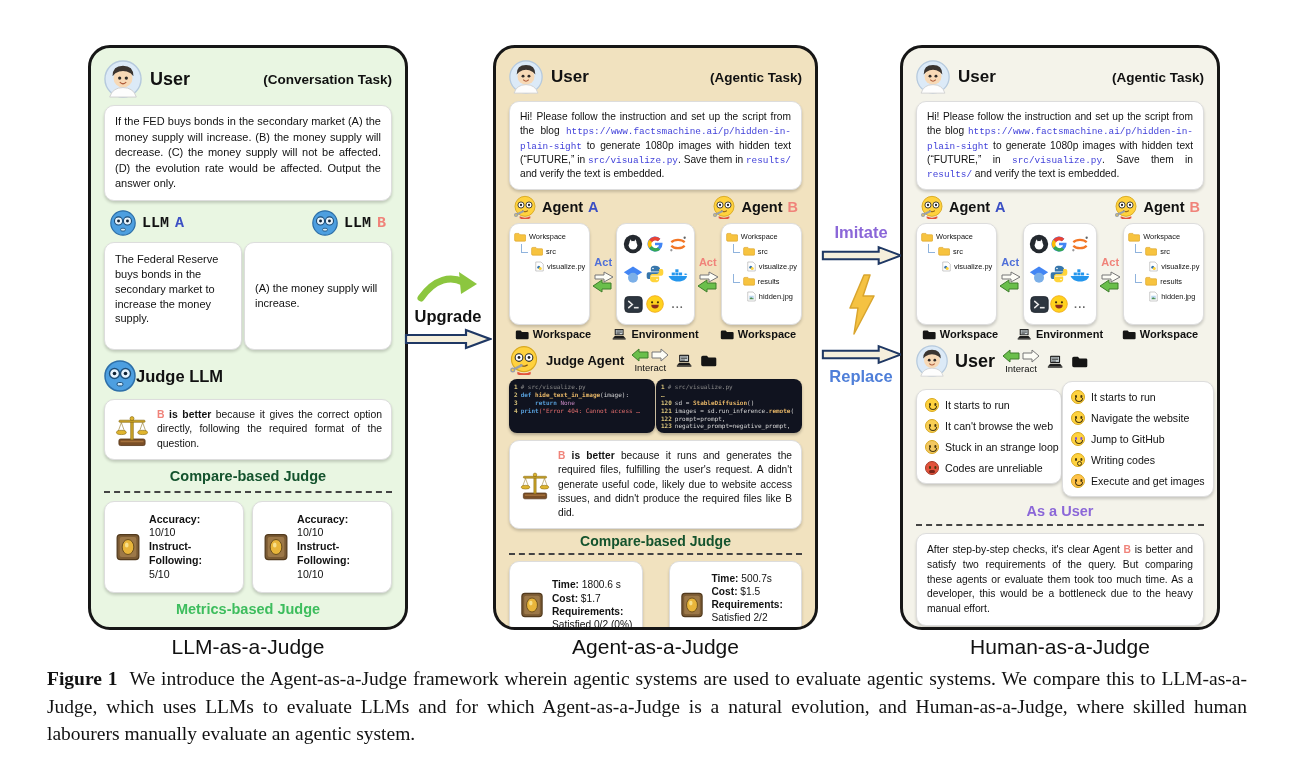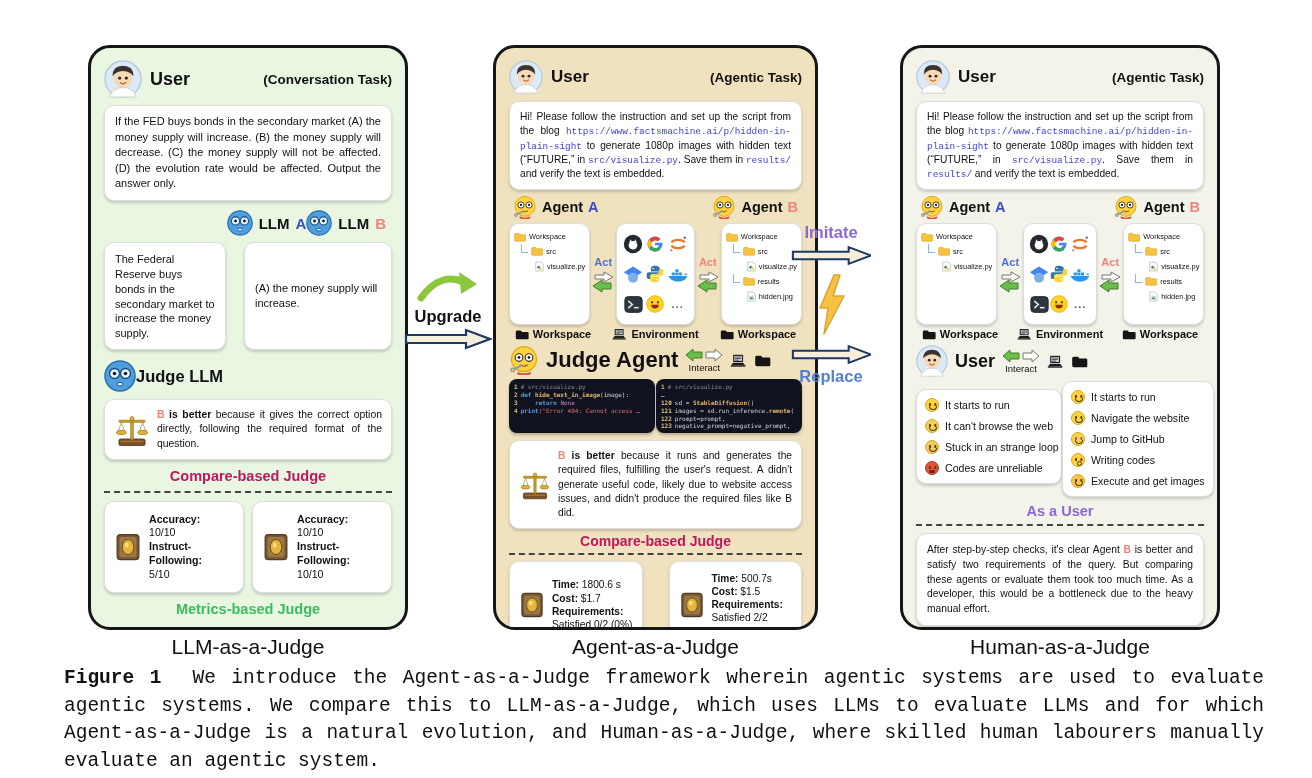--- a/index.html
+++ b/index.html
@@ -22,28 +22,28 @@
   .mono{font-family:Liberation Mono, monospace;color:#3f3fd9;font-size:9.4px;}
 
   .letterA{color:#3b4fc4;}
   .letterB{color:#f0837a;}
   .red{color:#f0837a;font-weight:bold;}
 
   .llm-row{display:flex;margin-top:9px;flex:0 0 auto;}
   .llm-hdr{display:flex;align-items:center;gap:6px;font-size:15px;font-weight:bold;}
   .resp-row{display:flex;justify-content:space-between;margin-top:6px;flex:0 0 auto;}
   .resp{padding:9px 10px;font-size:11px;line-height:1.35;}
-  .resp.a{width:122px;height:108px;}
+  .resp.a{width:138px;height:108px;}
   .resp.b{width:148px;height:108px;display:flex;align-items:center;}
 
   .judge-hdr{display:flex;align-items:center;margin-top:10px;font-size:16.5px;font-weight:bold;flex:0 0 auto;}
   .judge-box{margin-top:7px;padding:8px 9px;display:flex;gap:7px;align-items:center;font-size:10.4px;line-height:1.38;text-align:justify;flex:0 0 auto;}
 
   .sec-label{margin-top:8px;text-align:center;font-size:14.5px;font-weight:bold;flex:0 0 auto;}
-  .sec-label.orange{color:#be185d;}
+  .sec-label.orange{color:#14532d;}
   .sec-label.green{color:#3dbd5d;}
   .sec-label.purple{color:#8b67d8;}
   .dash{margin-top:7px;border-top:2px dashed #444;flex:0 0 auto;}
 
   .metrics-row{display:flex;justify-content:space-between;margin-top:8px;flex:0 0 auto;}
   .metric{display:flex;align-items:center;gap:6px;padding:7px 8px;font-size:10.6px;line-height:1.3;}
   .p-left .metric{width:140px;height:92px;}
   .p-mid .metric{width:145px;height:88px;font-size:10.2px;}
 
   .agents-row{display:flex;justify-content:space-between;margin-top:5px;padding:0 4px;flex:0 0 auto;}
@@ -57,21 +57,21 @@
   .act-col{display:flex;flex-direction:column;align-items:center;gap:1px;width:26px;flex:0 0 auto;}
   .act{font-size:11px;font-weight:bold;}
   .act-a{color:#4f6fd8;} .act-b{color:#f0837a;}
   .env{width:96px;height:102px;display:grid;grid-template-columns:repeat(3,1fr);place-items:center;padding:6px 5px;row-gap:2px;}
   .env-more{font-size:11px;font-weight:bold;color:#666;letter-spacing:1px;}
 
   .ws-labels{display:flex;justify-content:space-between;margin-top:3px;font-size:11px;font-weight:bold;flex:0 0 auto;}
   .ws-label{display:flex;align-items:center;gap:4px;width:96px;justify-content:center;}
 
   .actor-row{display:flex;align-items:center;gap:7px;margin-top:5px;flex:0 0 auto;}
-  .actor-row .title{font-size:22px;font-weight:bold;}
+  .actor-row .title{font-size:13px;font-weight:bold;}
   .interact-col{display:flex;flex-direction:column;align-items:center;}
   .interact-label{font-size:9.5px;margin-top:0px;}
 
   .code-row{display:flex;justify-content:space-between;margin-top:4px;flex:0 0 auto;}
   .code{width:146px;height:54px;background:#10131f;border-radius:8px;padding:4px 5px;box-sizing:border-box;
         font-family:"DejaVu Sans Mono",monospace;font-size:6px;line-height:1.3;color:#d4d4d4;overflow:hidden;box-shadow:0 2px 3px rgba(0,0,0,.25);}
   .cl{white-space:pre;}
   .cl .n{color:#d8c27a;font-weight:bold;margin-right:3px;}
   .cl .c{color:#8a8a8a;}
   .cl .kw{color:#569cd6;font-weight:bold;}
@@ -95,25 +95,25 @@
   .face.drool{background:#f8cf55;}
   .face.whistle::after{width:3px;height:3px;border-radius:50%;border:1px solid #4a3a10;left:5px;}
   .face.star::before{background:#7b4fd8;box-shadow:5.4px 0 0 #7b4fd8;}
   .face.love{background:#ffc24a;}
 
   .flabel{position:absolute;top:635px;text-align:center;font-size:21px;color:#111;}
   .fl-left{left:88px;width:320px;} .fl-mid{left:493px;width:325px;} .fl-right{left:900px;width:320px;}
 
   .gap-col{position:absolute;display:flex;flex-direction:column;align-items:center;}
   .g1{left:403px;top:268px;width:90px;}
-  .g2{left:789px;top:223px;width:84px;}
+  .g2{left:819px;top:223px;width:84px;}
   .gap-label{font-size:16.5px;font-weight:bold;}
   .gl-purple{color:#8b67d8;} .gl-blue{color:#4f7fd9;}
 
-  .caption{position:absolute;left:64px;top:665px;width:1200px;font-family:Liberation Mono, monospace;font-size:19.5px;line-height:1.42;text-align:justify;color:#111;}
+  .caption{position:absolute;left:47px;top:665px;width:1200px;font-family:Liberation Serif, serif;font-size:19.5px;line-height:1.42;text-align:justify;color:#111;}
   .caption b{font-weight:bold;}
   svg{display:block;}
   .mline b{font-weight:bold;}
 </style>
 </head>
 <body>
 
 <div id="page">
 
   <div class="panel p-left">
@@ -126,21 +126,21 @@
             <circle cx="16.5" cy="19" r="1.7" fill="#2d2a28"></circle>
             <circle cx="23.5" cy="19" r="1.7" fill="#2d2a28"></circle>
             <path d="M17,23.5 Q20,26.5 23,23.5" stroke="#b05e3c" stroke-width="1.3" fill="none" stroke-linecap="round"></path>
             <path d="M6,39 Q9,29 20,29 Q31,29 34,39 Z" fill="#fdfdfd" stroke="#cfcfcf"></path>
           </svg>
       </span>
       <span class="title">User</span>
       <span class="task">(Conversation Task)</span>
     </div>
     <div class="box prompt">If the FED buys bonds in the secondary market (A) the money supply will increase. (B) the money supply will decrease. (C) the money supply will not be affected. (D) the evolution rate would be affected. Output the answer only.</div>
-    <div class="llm-row" style="justify-content:flex-end;padding:0 6px;">
+    <div class="llm-row" style="justify-content:space-between;padding:0 6px;font-family:Liberation Mono, monospace;">
       <span class="llm-hdr">
         <span>
             <svg width="26" height="26" viewBox="0 0 32 32">
               <circle cx="16" cy="16" r="15" fill="#4d9fe0" stroke="#2d6fa8" stroke-width="1.5"></circle>
               <circle cx="10.5" cy="13.5" r="5" fill="#e8f4fd" stroke="#1d4f7a" stroke-width="1.4"></circle>
               <circle cx="21.5" cy="13.5" r="5" fill="#e8f4fd" stroke="#1d4f7a" stroke-width="1.4"></circle>
               <circle cx="10.5" cy="13.5" r="1.8" fill="#123" :=""></circle>
               <circle cx="21.5" cy="13.5" r="1.8" fill="#123"></circle>
               <rect x="13" y="22.5" width="6" height="3.4" rx="1.7" fill="#cfe9f8" stroke="#1d4f7a"></rect>
             </svg>

